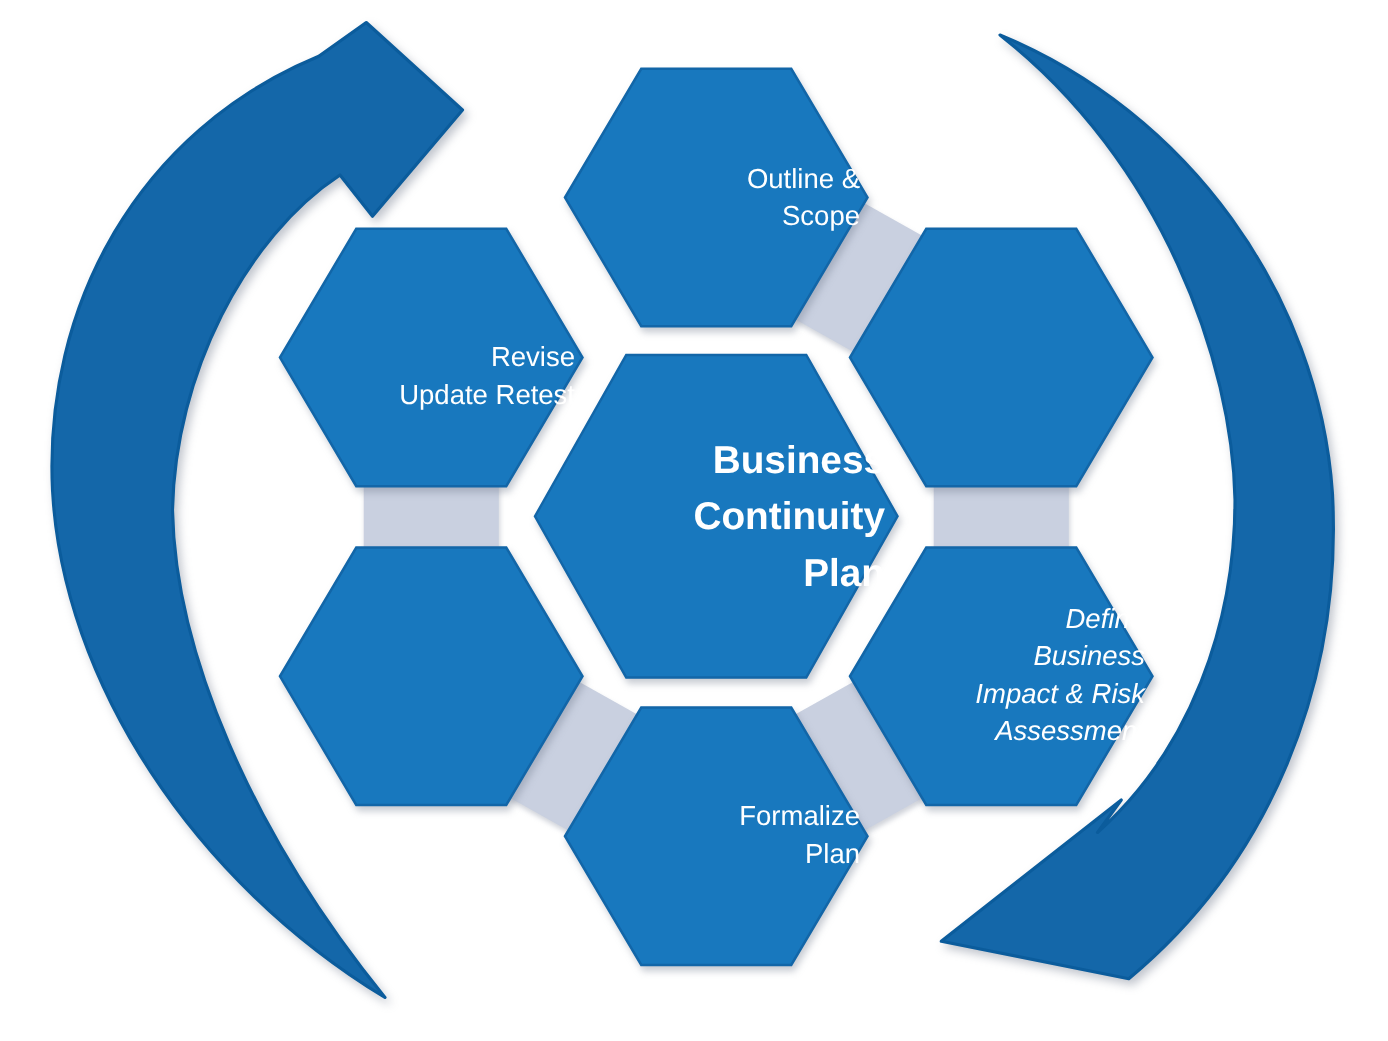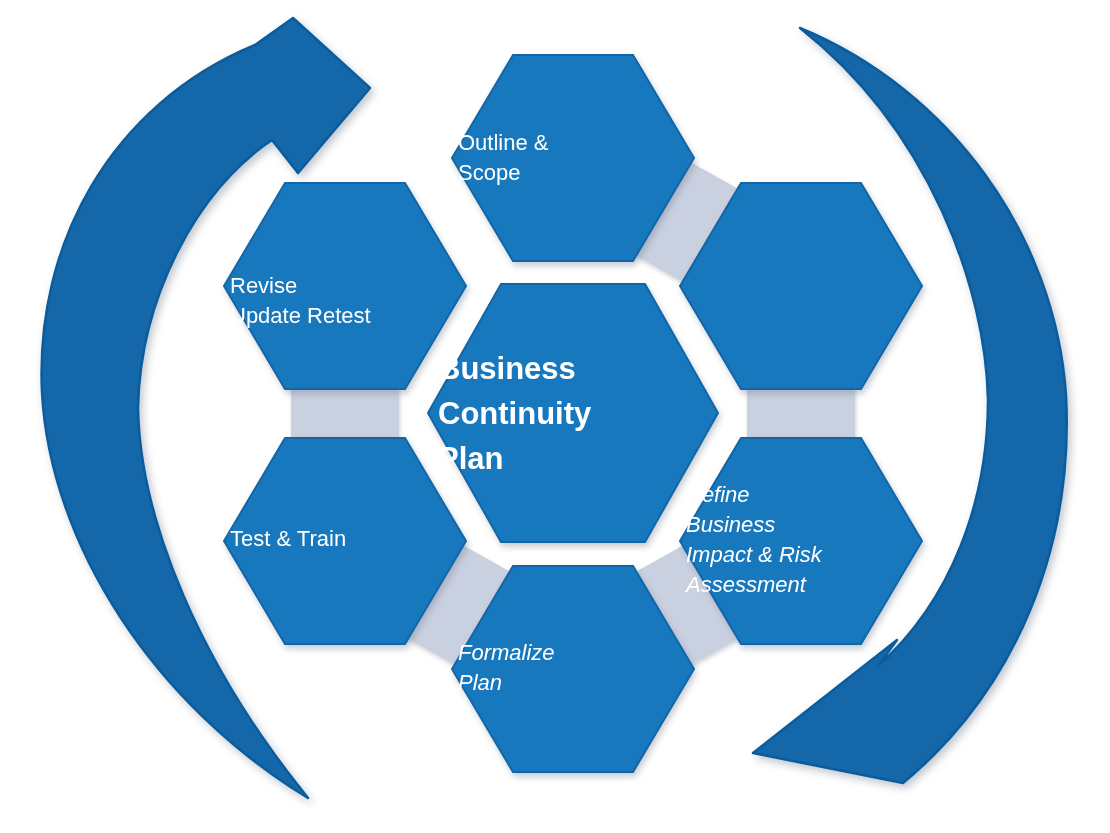--- a/index.html
+++ b/index.html
@@ -14,21 +14,21 @@
   .hex{fill:var(--c-hexagon,#1878BE);stroke:var(--c-hexagon_edge,#1266A8);stroke-width:2;}
   .hex-group{filter:drop-shadow(2px 4px 3px rgba(110,120,140,.38));}
   .connector{stroke:var(--c-connector,#C9D0E0);stroke-width:108;fill:none;}
   .connector-group{filter:drop-shadow(1px 3px 2px rgba(120,130,150,.35));}
   .cycle-arrow{fill:var(--c-arrow,#1467A9);stroke:var(--c-arrow_outline,#0B5C9C);stroke-width:2.5;stroke-linejoin:round;}
   .arrow-group{filter:drop-shadow(3px 4px 4px rgba(100,110,130,.4));}
   .hex-label{
     position:absolute;transform:translate(-50%,-50%);
     color:var(--c-text,#fff);
     font-size:22px;line-height:30px;
-    text-align:left;white-space:pre-line;
+    text-align:right;white-space:pre-line;
     width:230px;pointer-events:none;
   }
   .hex-label.big{font-weight:bold;font-size:31px;line-height:45px;width:270px;}
 </style>
 </head>
 <body>
 
 <div class="stage">
 
   <svg width="1110" height="833" viewBox="0 0 1110 833">
@@ -73,21 +73,20 @@
 
   <div class="hex-label" style="left:573px;top:158px;">Outline &amp;
 Scope</div>
 
 
   <div class="hex-label" style="left:801px;top:540px;font-style:italic;">Define
 Business
 Impact &amp; Risk
 Assessment</div>
 
-  <div class="hex-label" style="left:573px;top:668px;font-style:italic;">Formalize
+  <div class="hex-label" style="left:573px;top:668px;">Formalize
 Plan</div>
 
-  <div class="hex-label" style="left:345px;top:539px;">Test &amp; Train</div>
 
   <div class="hex-label" style="left:345px;top:286px;margin-top:15px;">Revise
 Update Retest</div>
 
 </div>
 
 </body></html>

